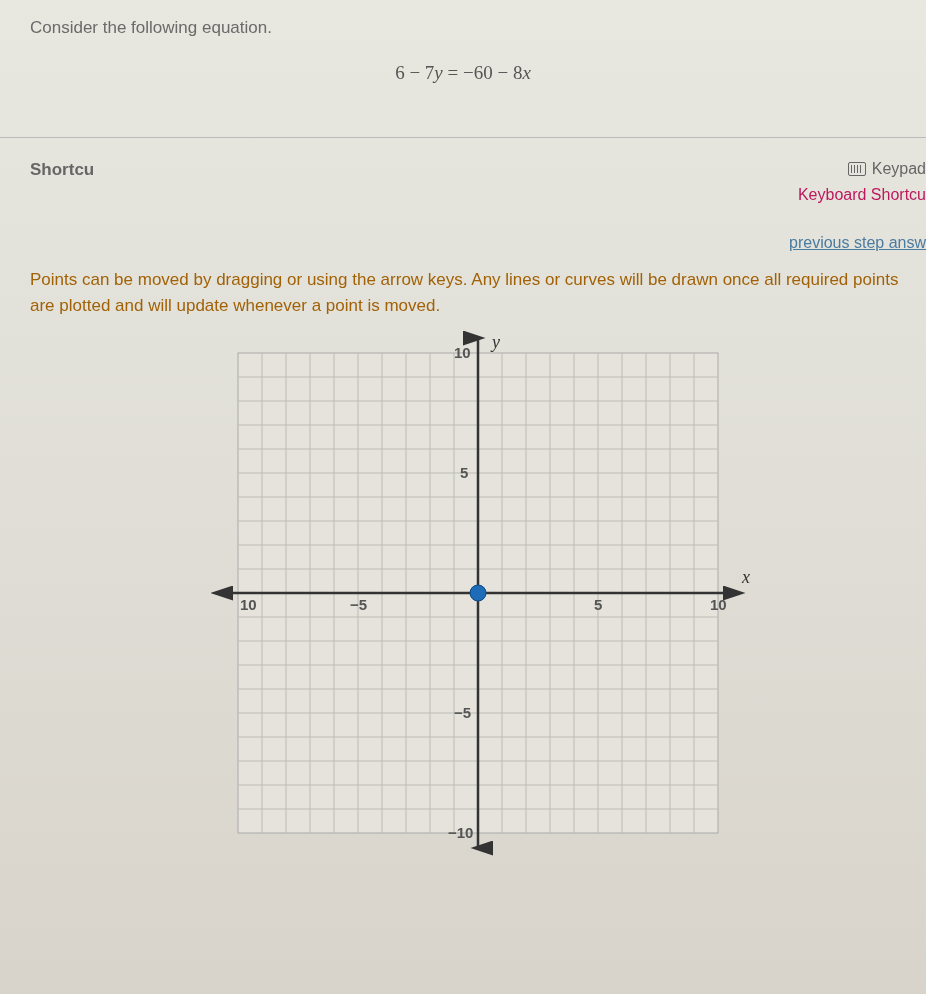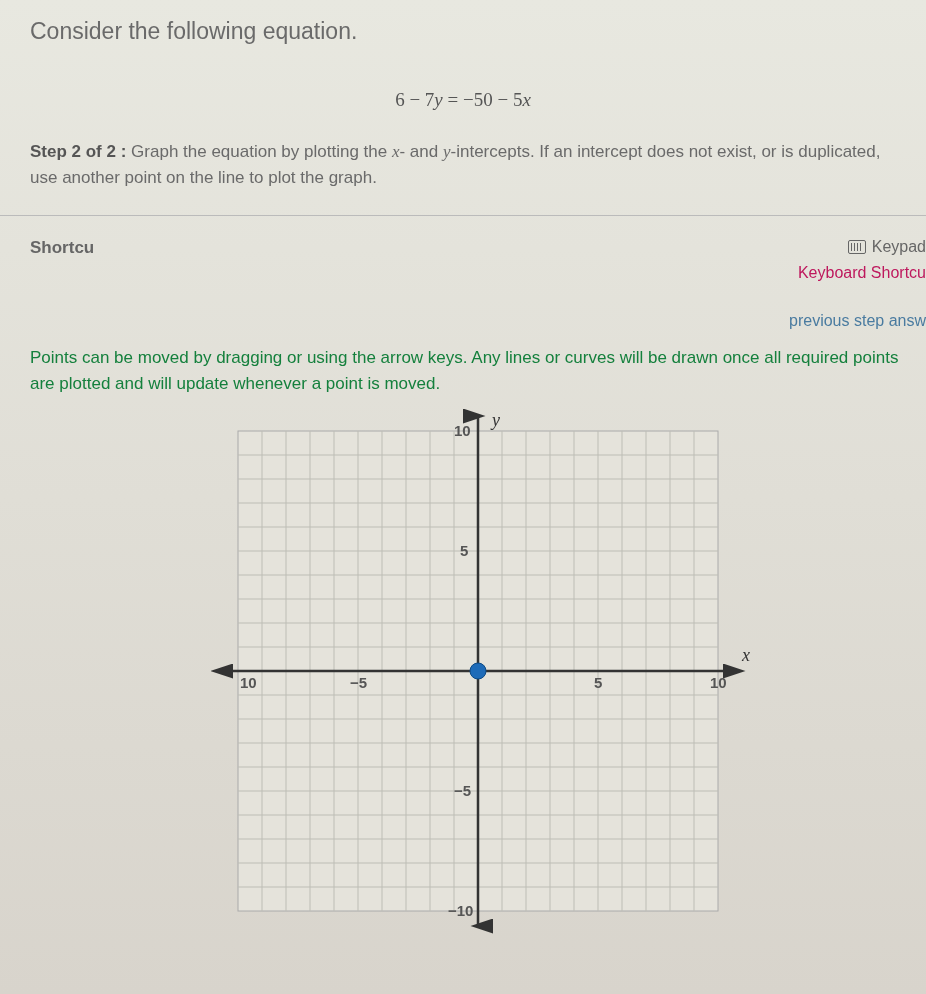--- a/index.html
+++ b/index.html
@@ -14,23 +14,23 @@
       height: 994px;
       color: #444;
       position: relative;
       overflow: hidden;
     }
     .question-section {
       padding: 18px 30px 25px 30px;
       border-bottom: 1px solid #bbb;
     }
     .prompt-intro {
-      font-size: 23px;
+      font-size: 17px;
       color: #6a6a6a;
-      margin-bottom: 44px;
+      margin-bottom: 24px;
     }
     .equation {
       text-align: center;
       font-size: 19px;
       color: #555;
       font-family: 'Times New Roman', serif;
       margin-bottom: 28px;
       font-style: italic;
     }
     .equation .upright {
@@ -92,47 +92,45 @@
     .keyboard-shortcuts {
       color: #be185d;
       font-size: 16px;
     }
     .prev-step {
       text-align: right;
       color: #4a7ba0;
       font-size: 16px;
       margin-top: 30px;
       padding-right: 0;
+      text-decoration: underline;
     }
     .instructions {
       font-size: 17px;
-      color: #15803d;
+      color: #a16207;
       line-height: 1.5;
       margin-top: 15px;
       padding-right: 18px;
     }
     .graph-container {
       display: flex;
       justify-content: center;
       margin-top: 10px;
     }
     svg {
       display: block;
     }
   </style>
 </head>
 <body>
 
 <div class="question-section">
   <div class="prompt-intro">Consider the following equation.</div>
   <div class="equation">
-    <span class="upright">6 − 7</span><span>y</span><span class="upright"> = −50 − 5</span><span>x</span>
-  </div>
-  <div class="step-text">
-    <b>Step 2 of 2 :</b><span> Graph the equation by plotting the </span><span class="ital">x</span><span>- and </span><span class="ital">y</span><span>-intercepts.  If an intercept does not exist, or is duplicated, use another point on the line to plot the graph.</span>
+    <span class="upright">6 − 7</span><span>y</span><span class="upright"> = −60 − 8</span><span>x</span>
   </div>
 </div>
 
 <div class="answer-section">
   <div class="answer-header">
     <div class="answer-label">Shortcu</div>
     <div class="right-controls">
       <div class="keypad-btn">
         <span class="keypad-icon"></span>
         <span>Keypad</span>

